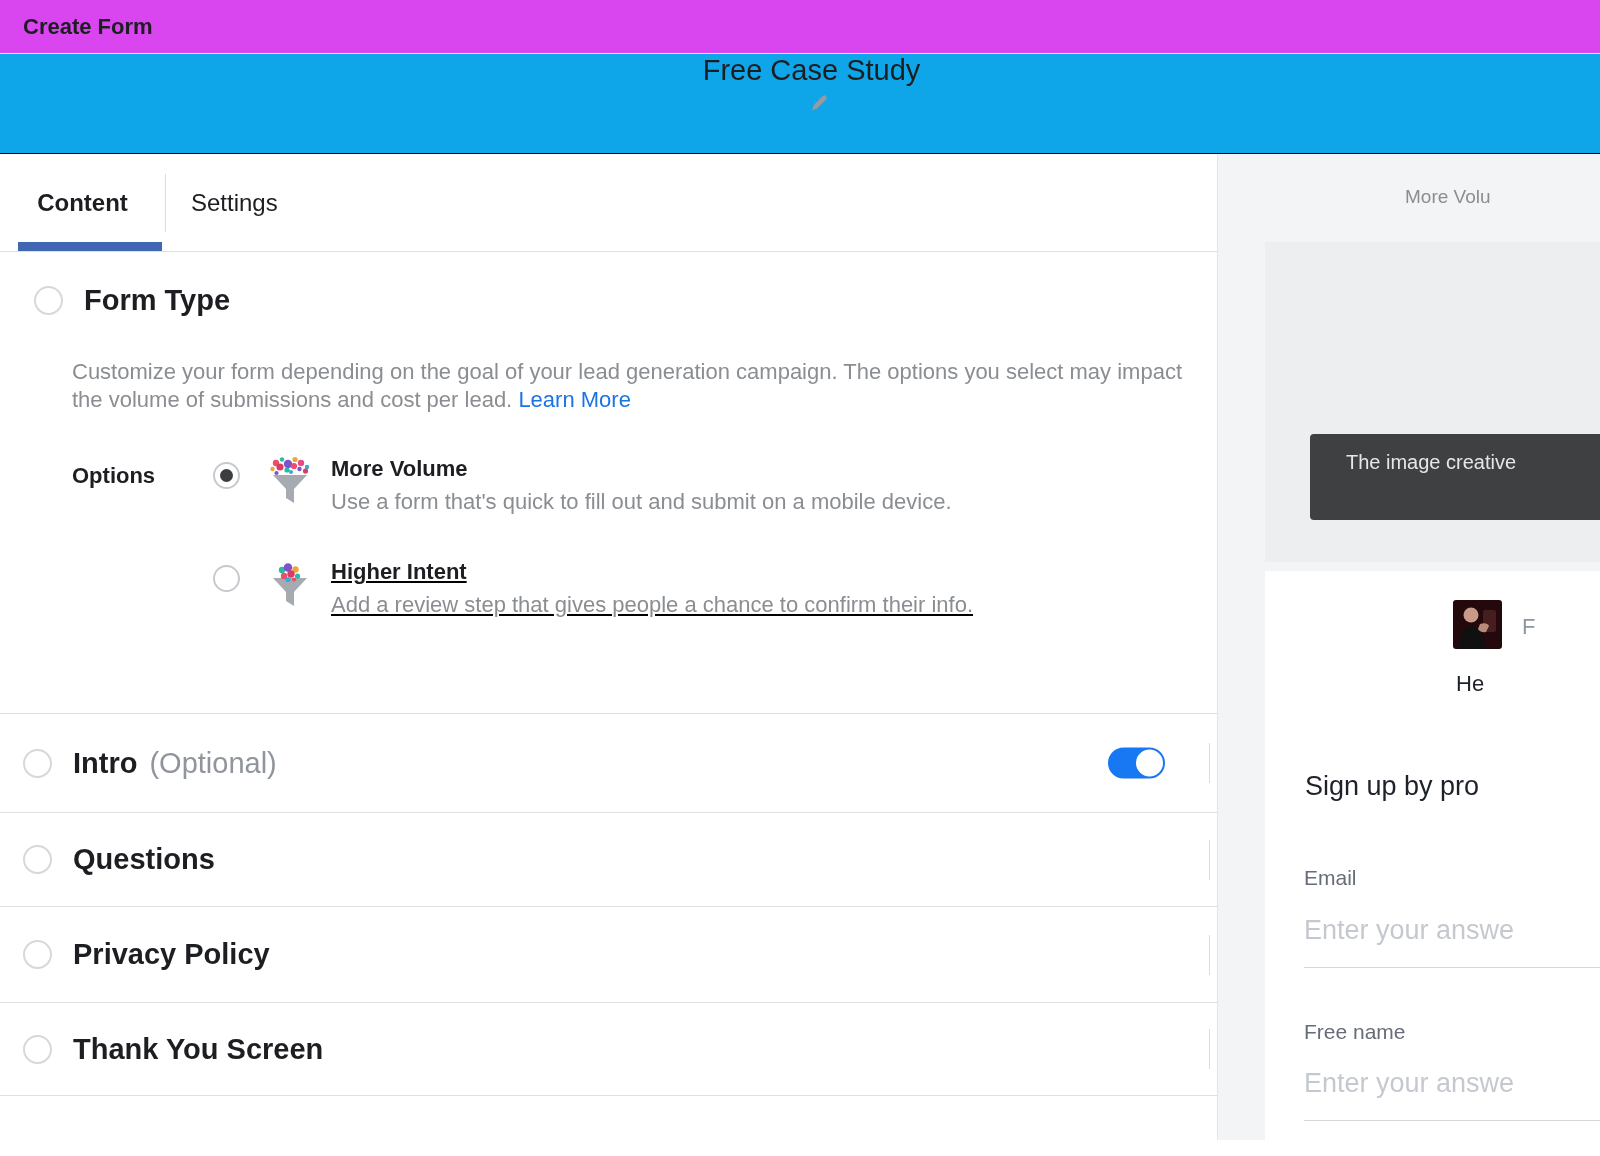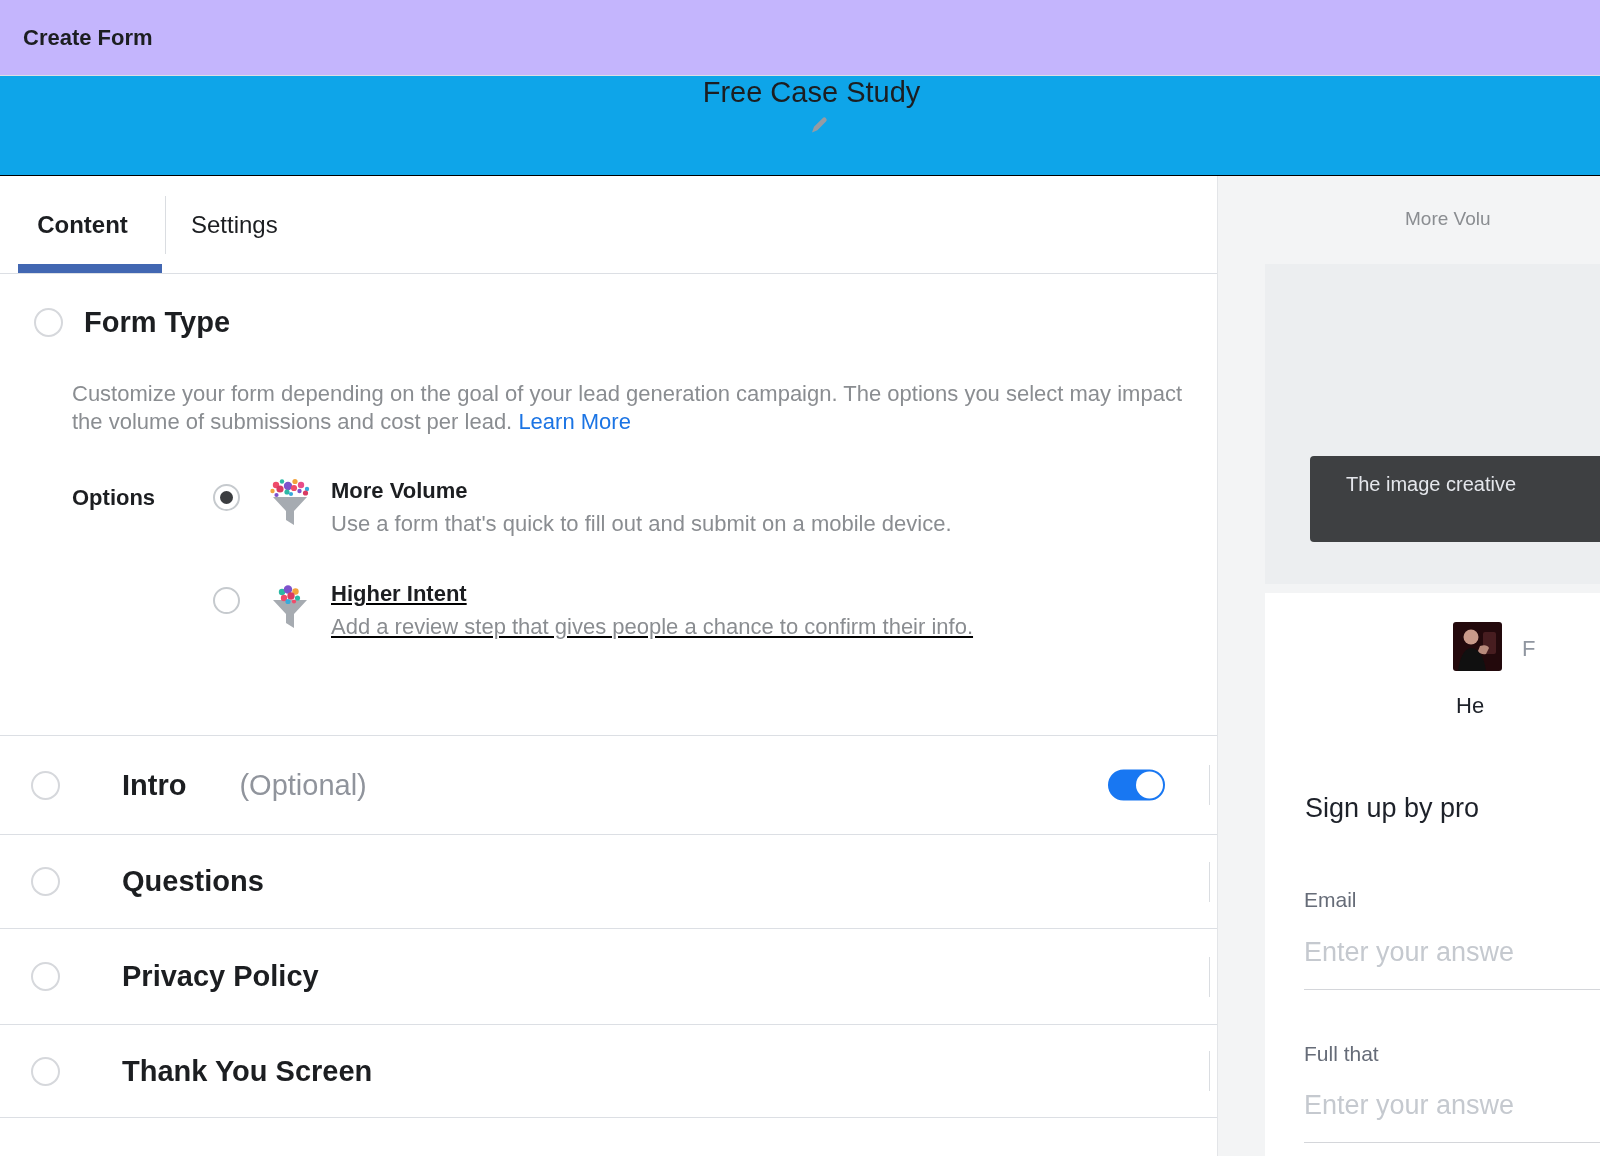--- a/index.html
+++ b/index.html
@@ -7,21 +7,21 @@
     --toggle-on:#1877f2;
     --link:#1b74e4;
     --tooltip-bg:#3e4042;
     --panel-bg:#f3f4f5;
   }
   *{box-sizing:border-box;margin:0;padding:0;}
   body{font-family:"Liberation Sans","DejaVu Sans",sans-serif;background:#fff;}
   .app{position:relative;width:1600px;height:1156px;overflow:hidden;background:#fff;}
 
   
-  .top-header{height:76px;background:#c4b5fd;border-bottom:1px solid #dcdfe4;display:flex;align-items:center;padding-left:23px;}
+  .top-header{height:54px;background:#d946ef;border-bottom:1px solid #dcdfe4;display:flex;align-items:center;padding-left:23px;}
   .top-header .title{font-size:22px;font-weight:bold;color:#1c1e21;}
 
   
   .name-row{height:100px;background:#0ea5e9;border-bottom:1px solid #000000;display:flex;align-items:center;padding-left:23px;flex-direction:column;}
   .name-row .name{font-size:29px;color:#1c1e21;}
   .name-row .pencil{margin-left:16px;margin-top:4px;cursor:pointer;}
 
   
   .main{display:flex;height:986px;}
   .left-col{width:1218px;background:#fff;border-right:1px solid #e3e5e8;position:relative;}
@@ -54,21 +54,21 @@
   .option + .option{margin-top:44px;text-decoration:underline;}
   .radio{width:27px;height:27px;border:2px solid #c6cace;border-radius:50%;background:#fff;margin-top:6px;flex:none;display:flex;align-items:center;justify-content:center;}
   .radio .dot{width:13px;height:13px;border-radius:50%;background:#3b3d40;display:none;}
   .radio.checked .dot{display:block;}
   .opt-icon{margin:0 0 0 27px;flex:none;line-height:0;}
   .opt-text{margin-left:18px;}
   .opt-title{font-size:22px;font-weight:bold;color:#1c1e21;}
   .opt-desc{font-size:22px;color:#8a8d91;margin-top:7px;}
 
   
-  .acc-row{position:relative;display:flex;align-items:center;border-bottom:1px solid #dcdfe4;padding-left:31px;cursor:pointer;gap:41px;}
+  .acc-row{position:relative;display:flex;align-items:center;border-bottom:1px solid #dcdfe4;padding-left:23px;cursor:pointer;}
   .row-intro{height:99px;}
   .row-questions{height:94px;}
   .row-privacy{height:96px;}
   .row-thankyou{height:93px;}
   .toggle{position:absolute;left:1108px;top:50%;transform:translateY(-50%);width:57px;height:31px;border-radius:16px;background:var(--toggle-on);cursor:pointer;}
   .toggle .knob{position:absolute;right:2px;top:2px;width:27px;height:27px;border-radius:50%;background:#fff;}
 
   
   .preview{flex:1;background:var(--panel-bg);position:relative;overflow:hidden;}
   .pv-title{position:absolute;left:187px;top:32px;font-size:19px;color:#8a8d91;white-space:nowrap;}
@@ -258,20 +258,20 @@
         </span>
         <span class="page-name-frag">F</span>
 
         <div class="pv-headline">He</div>
         <div class="pv-prompt">Sign up by pro</div>
 
         <div class="pv-field-label lbl-1">Email</div>
         <div class="pv-placeholder ph-1">Enter your answe</div>
         <div class="pv-line ln-1"></div>
 
-        <div class="pv-field-label lbl-2">Full that</div>
+        <div class="pv-field-label lbl-2">Free name</div>
         <div class="pv-placeholder ph-2">Enter your answe</div>
         <div class="pv-line ln-2"></div>
       </div>
     </div>
   </div>
 
 </div>
 
 </body></html>

